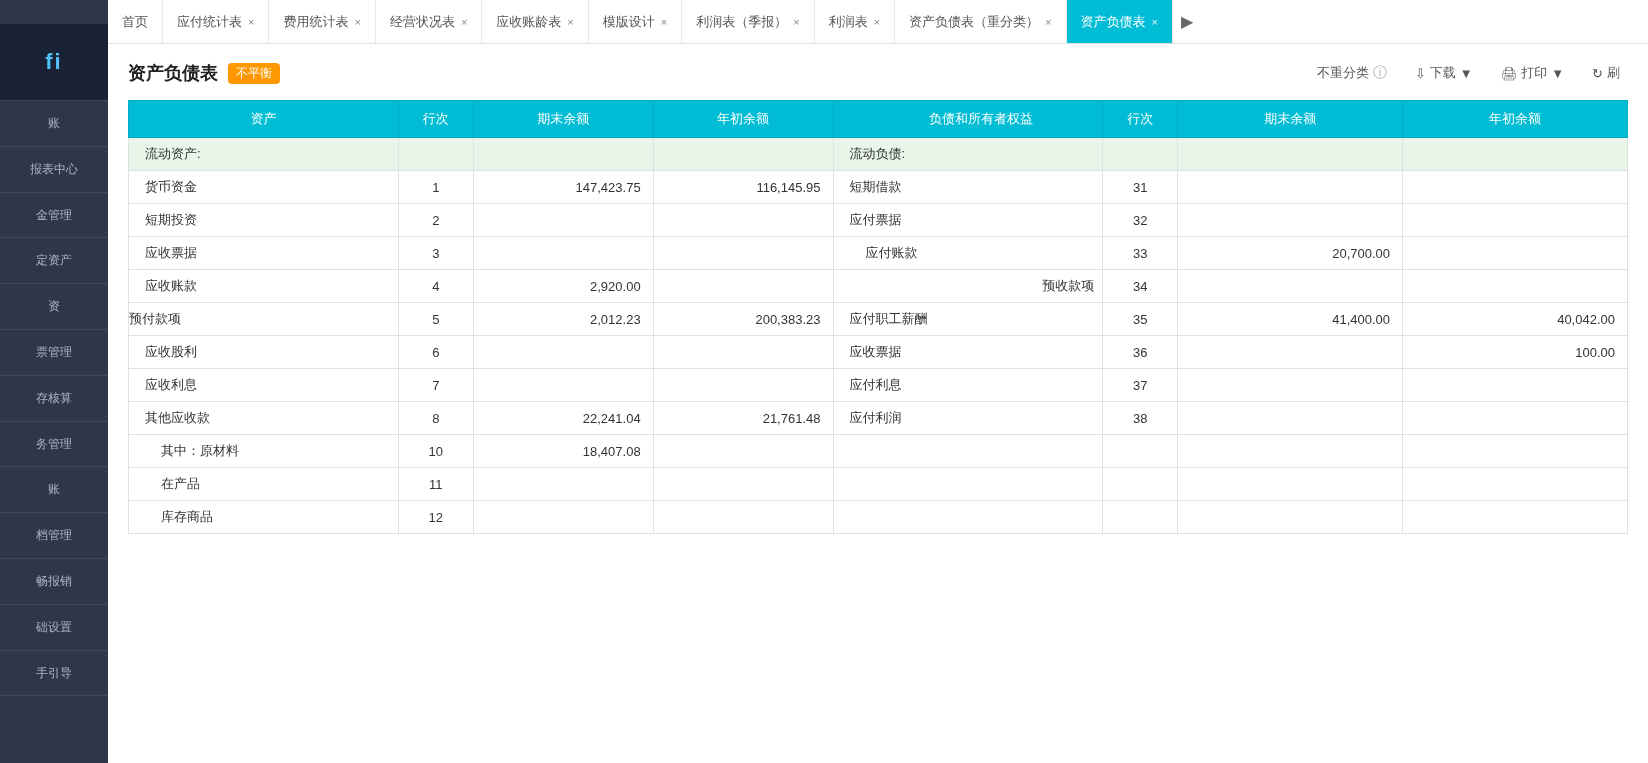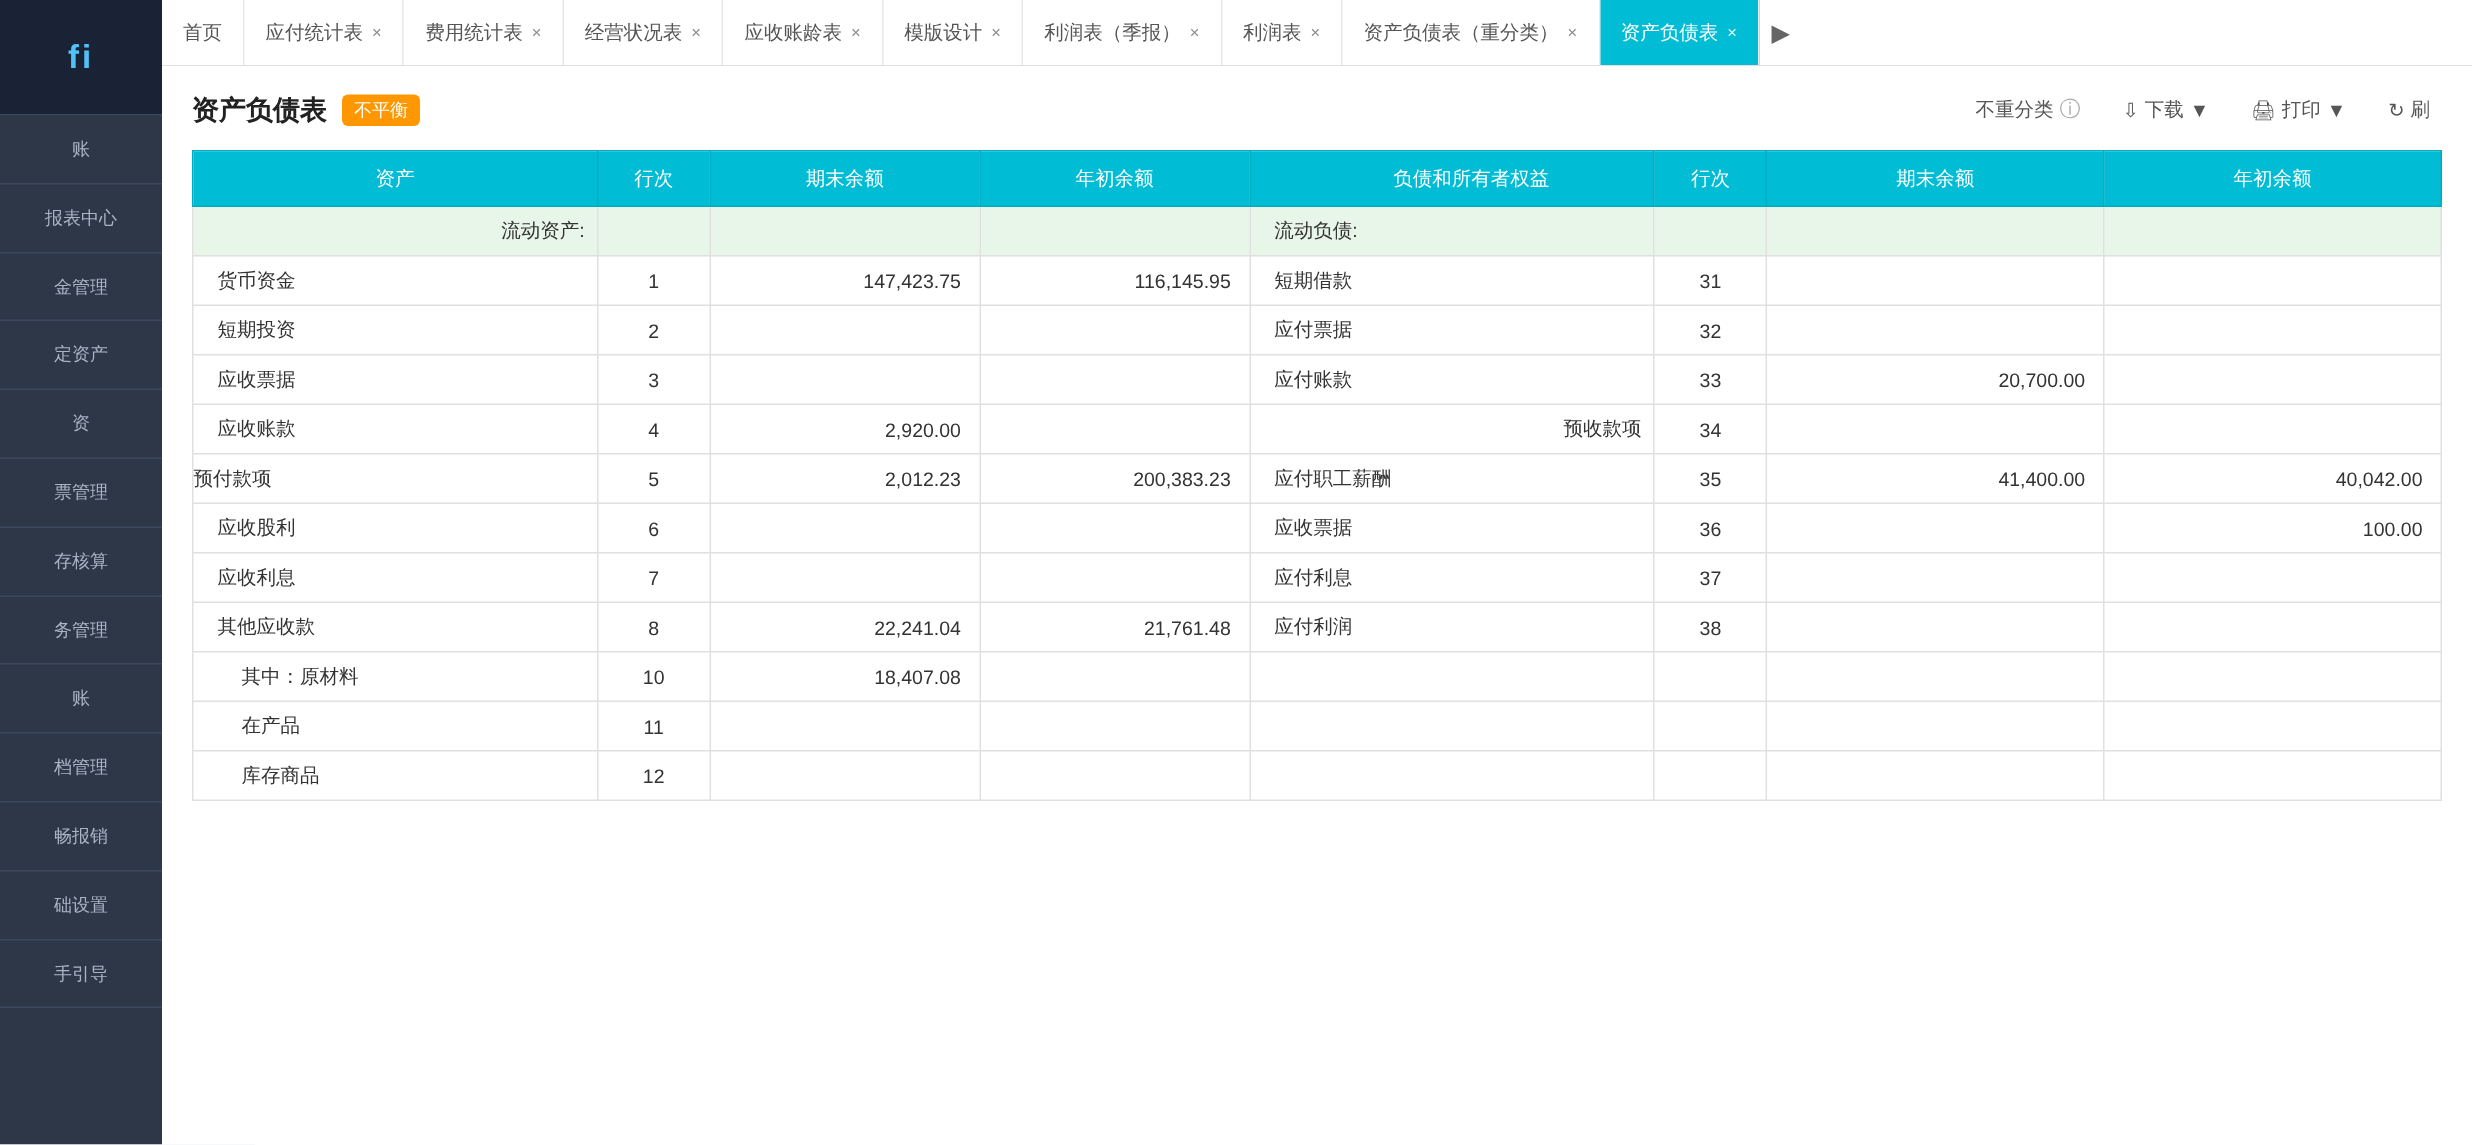--- a/index.html
+++ b/index.html
@@ -19,20 +19,21 @@
       height: 77px;
       background: #1a2235;
       display: flex;
       align-items: center;
       justify-content: center;
       color: #4fc3f7;
       font-size: 22px;
       font-weight: bold;
       letter-spacing: 2px;
       border-bottom: 1px solid #3a4a5c;
+      margin-top: 24px;
     }
     .sidebar-item {
       padding: 14px 8px;
       text-align: center;
       font-size: 12px;
       color: #aab4c4;
       cursor: pointer;
       border-bottom: 1px solid #3a4a5c;
       line-height: 1.4;
     }
@@ -273,21 +274,21 @@
           <th style="width:12%;">期末余额</th>
           <th style="width:12%;">年初余额</th>
           <th style="width:18%;padding-left:34px;">负债和所有者权益</th>
           <th style="width:5%;">行次</th>
           <th style="width:15%;">期末余额</th>
           <th style="width:15%;">年初余额</th>
         </tr>
       </thead>
       <tbody id="table-body">
       <tr class="category-row">
-    <td style="text-align:right;padding-left:16px;">流动资产:</td>
+    <td style="text-align:left;padding-left:16px;">流动资产:</td>
     <td class="row-num"></td>
     <td class="num-cell"></td>
     <td class="num-cell"></td>
     <td style="text-align:left;padding-left:16px;">流动负债:</td>
     <td class="row-num"></td>
     <td class="num-cell"></td>
     <td class="num-cell"></td>
   </tr>
           <tr class="data-row">
     <td style="text-align:left;padding-left:16px;">货币资金</td>
@@ -307,21 +308,21 @@
     <td style="text-align:left;padding-left:16px;">应付票据</td>
     <td class="row-num">32</td>
     <td class="num-cell"></td>
     <td class="num-cell"></td>
   </tr>
           <tr class="data-row">
     <td style="text-align:left;padding-left:16px;">应收票据</td>
     <td class="row-num">3</td>
     <td class="num-cell"></td>
     <td class="num-cell"></td>
-    <td style="text-align:left;padding-left:16px;font-family:Liberation Serif, serif;">应付账款</td>
+    <td style="text-align:left;padding-left:32px;font-family:Liberation Serif, serif;">应付账款</td>
     <td class="row-num">33</td>
     <td class="num-cell">20,700.00</td>
     <td class="num-cell"></td>
   </tr>
           <tr class="data-row">
     <td style="text-align:left;padding-left:16px;">应收账款</td>
     <td class="row-num">4</td>
     <td class="num-cell">2,920.00</td>
     <td class="num-cell"></td>
     <td style="text-align:right;">预收款项</td>

